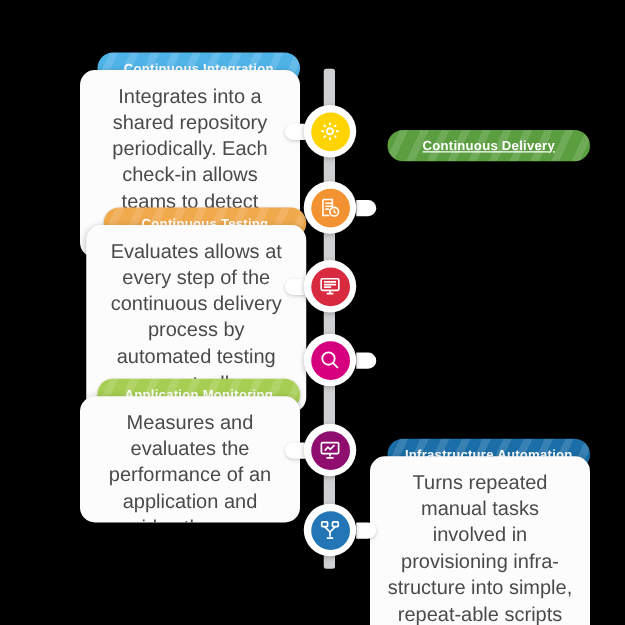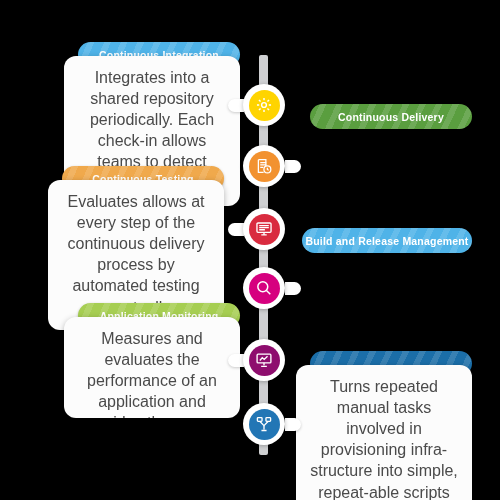--- a/index.html
+++ b/index.html
@@ -108,31 +108,31 @@
     color: #4a4a4a;
     font-size: 16px;
     line-height: 1.32;
     text-align: center;
     z-index: 4;
   }
   .card-body p { margin: 0; }
 
   
   .card.left  .card-header { margin-left: 14px; width: 162px; }
-  .card.right .card-header { margin-left: 14px; width: 162px; }
+  .card.right .card-header { margin-left: 14px; width: 162px; text-decoration: underline; }
 
   
   .card-body.clipped {
     max-height: 78px;
     overflow: hidden;
   }
 
   
   #card-ci { left: 64px;  top: 42px;  }
-  #card-ct { left: 48px;  top: 166px; }
+  #card-ct { left: 69px;  top: 166px; }
   #card-am { left: 64px;  top: 303px; }
   
   #card-cd { left: 296px; top: 104px; }
   #card-brm{ left: 290px; top: 228px; width: 182px; }
   #card-ia { left: 296px; top: 351px; }
 
   #card-brm .card-header { width: 170px; margin-left: 12px; }
 
   
   #node-ci { left: 243px; top: 84px;  }
@@ -178,39 +178,36 @@
     <div class="card-header" style="background:#f0a94c">
       <span class="stripes"></span>
       <span class="htext">Continuous Testing</span>
     </div>
     <div class="card-body">
       <p>Evaluates allows at every step of the continuous delivery process by automated testing punctually.</p>
     </div>
   </div>
 
   <div class="card right" id="card-brm">
-    <div class="card-header" style="background:#4fb3e8">
-      <span class="stripes"></span>
-      <span class="htext">Build and Release Management</span>
-    </div>
   </div>
 
   <div class="card left" id="card-am">
     <div class="card-header" style="background:#a6ce52">
       <span class="stripes"></span>
       <span class="htext">Application Monitoring</span>
     </div>
     <div class="card-body clipped">
       <p>Measures and evaluates the performance of an application and provides the means to isolate and rectify any abnormalities or shortcomings that might occur.</p>
     </div>
   </div>
 
   <div class="card right" id="card-ia">
     <div class="card-header" style="background:#1b6ea8">
       <span class="stripes"></span>
+      <span class="htext">Infrastructure Automation</span>
     </div>
     <div class="card-body">
       <p>Turns repeated manual tasks involved in provisioning infra-structure into simple, repeat-able scripts that can be deployed at the push of a button.</p>
     </div>
   </div>
 
   <div class="nub left" id="nub-ci"></div>
   <div class="nub right" id="nub-cd"></div>
   <div class="nub left" id="nub-ct"></div>
   <div class="nub right" id="nub-brm"></div>

